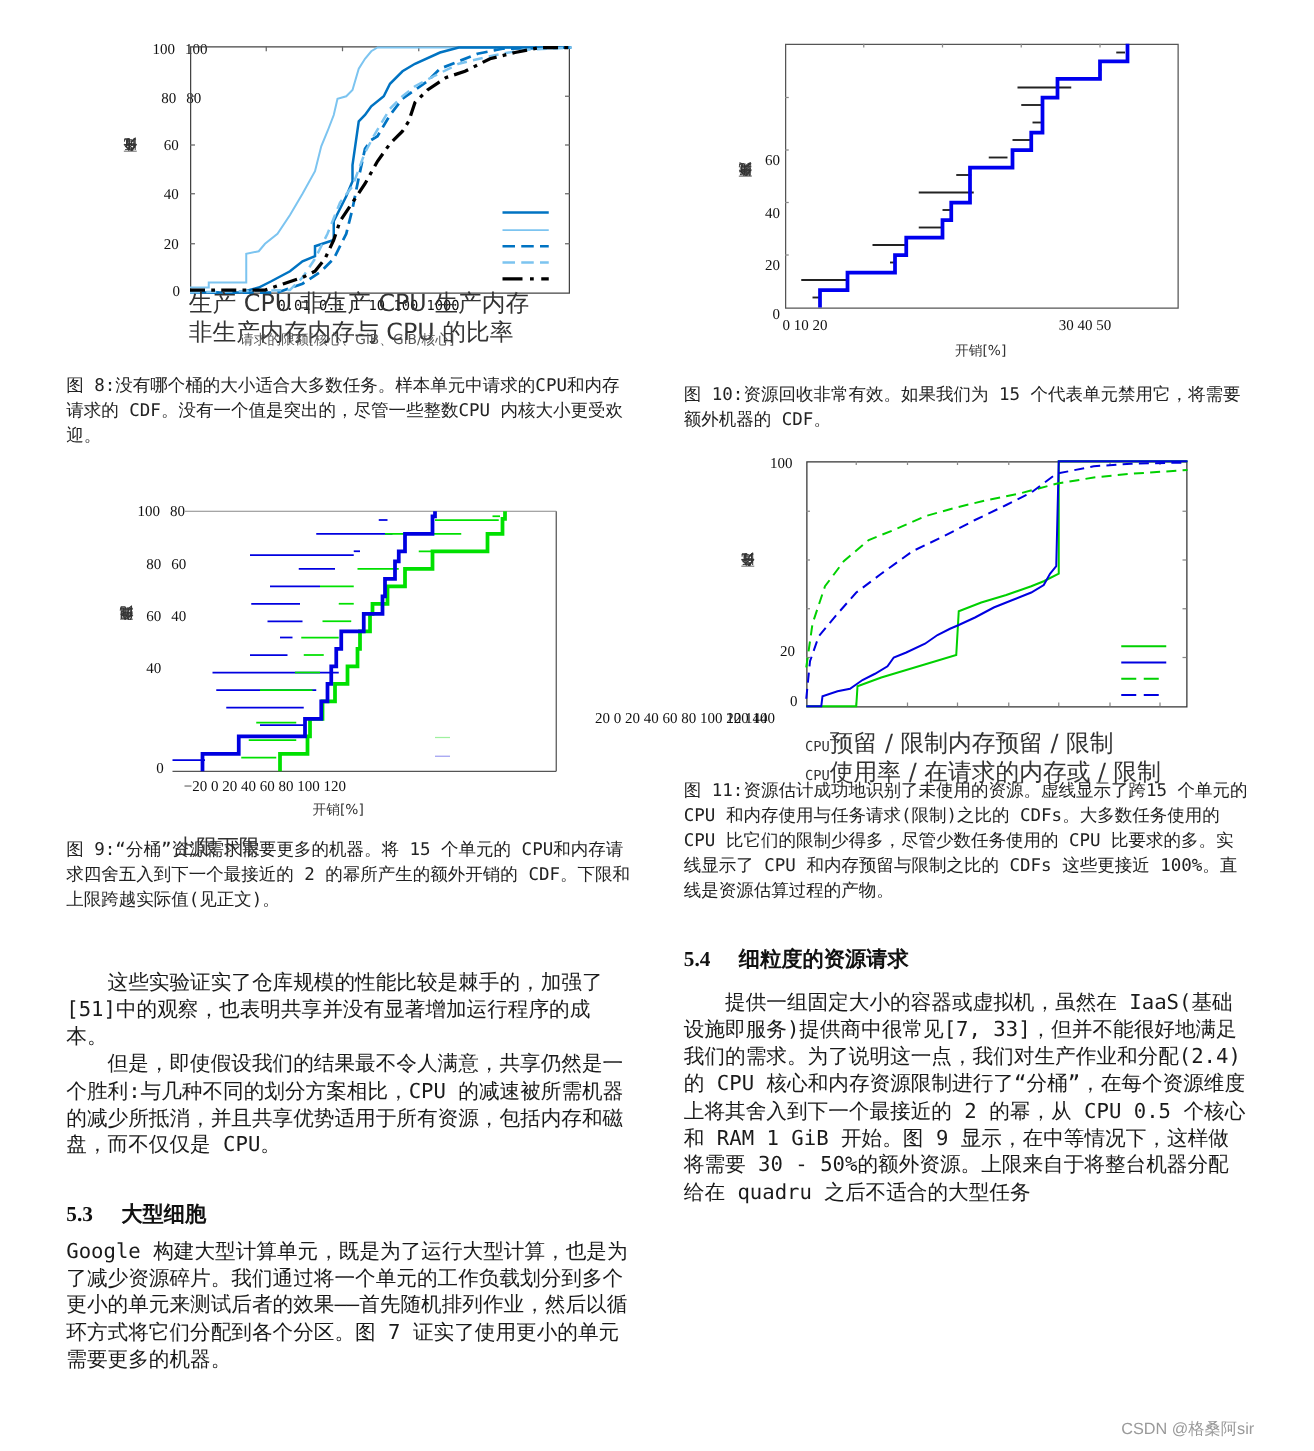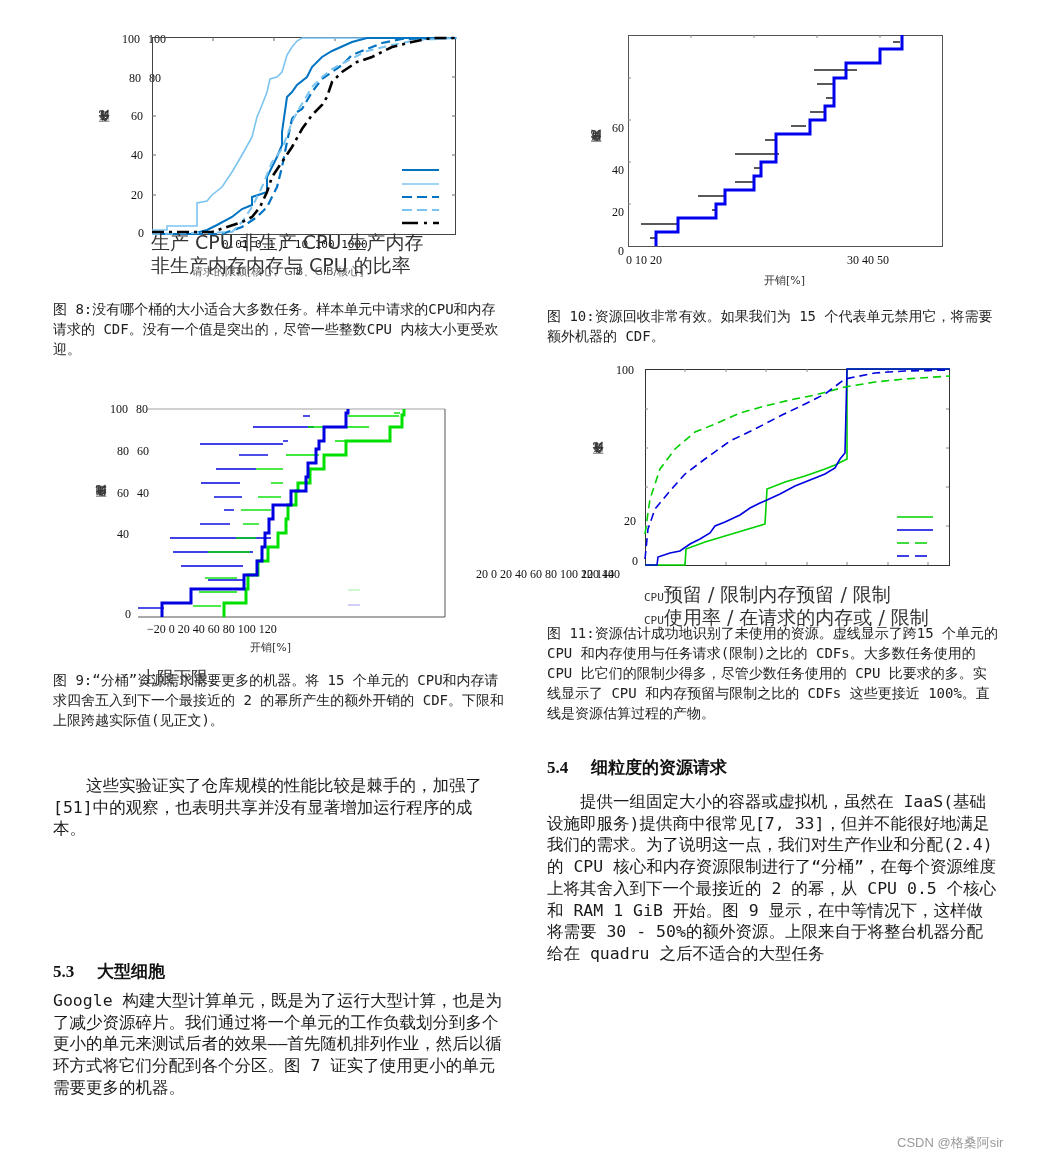--- a/index.html
+++ b/index.html
@@ -232,20 +232,21 @@
     <span style="font-size:11px; font-family:'DejaVu Sans Mono',monospace;">CPU</span><span>使用率 / 在请求的内存或 / 限制</span>
   </div>
 </div>
 <div class="abs caption" style="left:547px; top:623px; width:452px;">图 11:资源估计成功地识别了未使用的资源。虚线显示了跨15 个单元的 CPU 和内存使用与任务请求(限制)之比的 CDFs。大多数任务使用的 CPU 比它们的限制少得多，尽管少数任务使用的 CPU 比要求的多。实线显示了 CPU 和内存预留与限制之比的 CDFs 这些更接近 100%。直线是资源估算过程的产物。</div>
 
 <div class="abs caption" style="left:53px; top:670px; width:452px;">图 9:“分桶”资源需求需要更多的机器。将 15 个单元的 CPU和内存请求四舍五入到下一个最接近的 2 的幂所产生的额外开销的 CDF。下限和上限跨越实际值(见正文)。</div>
 <div class="abs overlay-big" style="left:140px; top:666px; font-size:17px;">上限下限</div>
 
 <div class="abs body-text" style="left:53px; top:775px; width:450px;">
   <p class="indent">这些实验证实了仓库规模的性能比较是棘手的，加强了[51]中的观察，也表明共享并没有显著增加运行程序的成本。</p>
+  <p class="indent">但是，即使假设我们的结果最不令人满意，共享仍然是一个胜利:与几种不同的划分方案相比，CPU 的减速被所需机器的减少所抵消，并且共享优势适用于所有资源，包括内存和磁盘，而不仅仅是 CPU。</p>
 </div>
 <div class="abs section-title" style="left:53px; top:960px;">
   <span class="num">5.3</span><span>大型细胞</span>
 </div>
 <div class="abs body-text" style="left:53px; top:990px; width:450px;">
   <p>Google 构建大型计算单元，既是为了运行大型计算，也是为了减少资源碎片。我们通过将一个单元的工作负载划分到多个更小的单元来测试后者的效果——首先随机排列作业，然后以循环方式将它们分配到各个分区。图 7 证实了使用更小的单元需要更多的机器。</p>
 </div>
 
 <div class="abs section-title" style="left:547px; top:756px;">
   <span class="num">5.4</span><span>细粒度的资源请求</span>

